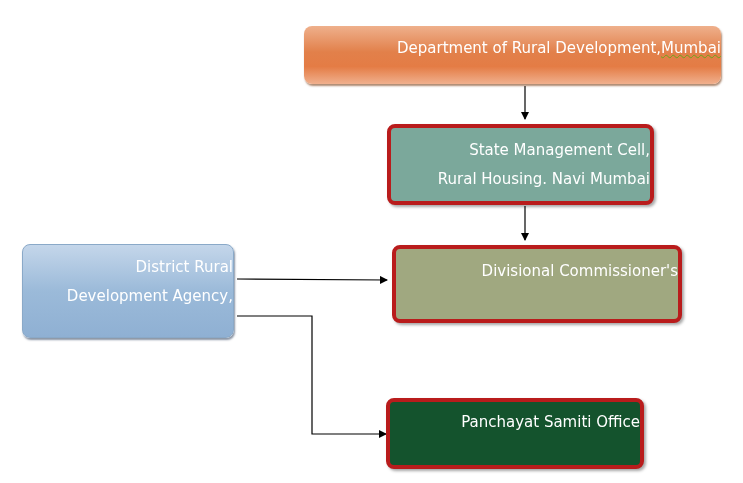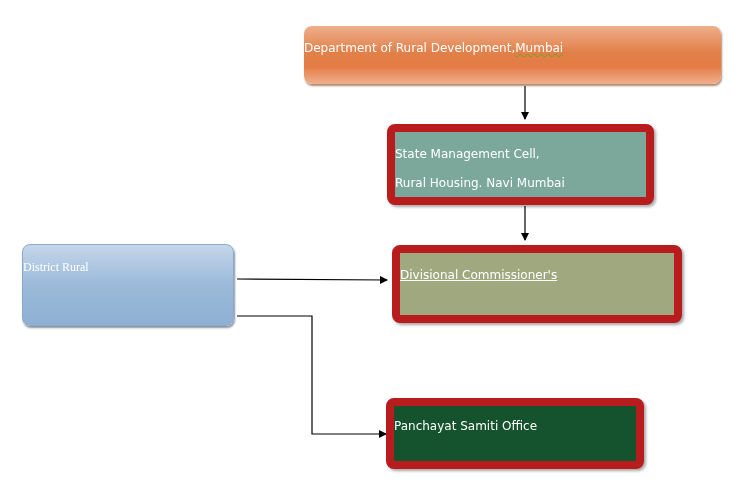--- a/index.html
+++ b/index.html
@@ -1,31 +1,31 @@
 <!DOCTYPE html>
 <html><head>
 <meta charset="utf-8">
 <style>
   html, body { margin:0; padding:0; }
   body { width:743px; height:483px; background:#ffffff; position:relative; overflow:hidden;
          font-family:"DejaVu Sans", "Liberation Sans", sans-serif; }
-  .box { position:absolute; box-sizing:border-box; color:#ffffff; text-align:left;
-         font-size:12px; line-height:29px; }
+  .box { position:absolute; box-sizing:border-box; color:#ffffff; text-align:right;
+         font-size:15px; line-height:29px; }
   .box .t { display:block; }
   #dept { left:304px; top:26px; width:417px; height:58px; border-radius:8px;
           background:linear-gradient(to bottom,#efb08c 0%,#e2804a 45%,#e47c45 70%,#f0b08e 100%);
           box-shadow:1px 2px 2px rgba(120,60,20,0.6); padding-top:8px; }
   #dept .u { text-decoration:underline wavy #6aa51a; text-decoration-thickness:1px; }
-  .framed { border:8px solid #b91c1c; box-shadow:2px 2px 3px rgba(0,0,0,0.35); border-radius:8px; }
+  .framed { border:4px solid #b91c1c; box-shadow:2px 2px 3px rgba(0,0,0,0.35); border-radius:8px; }
   #smc { left:387px; top:124px; width:267px; height:81px; background:#7ba89b; padding-top:8px; }
-  #dco { left:392px; top:245px; width:290px; height:78px; background:#a0a880; padding-top:8px;text-decoration:underline; }
+  #dco { left:392px; top:245px; width:290px; height:78px; background:#a0a880; padding-top:8px; }
   #pso { left:386px; top:398px; width:258px; height:71px; background:#14532d; padding-top:6px; }
-  #drda { left:22px; top:244px; width:212px; height:82px; border-radius:8px;
+  #drda { left:22px; top:244px; width:212px; height:94px; border-radius:8px;
           background:linear-gradient(to bottom,#c4d6ea 0%,#9bbad9 50%,#8fb0d3 100%);
-          border:1px solid #8aa9c8; box-shadow:1px 2px 2px rgba(40,60,90,0.55); padding-top:8px;font-family:Liberation Serif, serif; }
+          border:1px solid #8aa9c8; box-shadow:1px 2px 2px rgba(40,60,90,0.55); padding-top:8px; }
   svg.conn { position:absolute; left:0; top:0; }
 </style>
 </head>
 <body>
 
 <svg class="conn" width="743" height="483">
   <defs>
     <marker id="ah" markerWidth="8" markerHeight="8" refX="7" refY="4" orient="auto" markerUnits="userSpaceOnUse">
       <path d="M0,0 L8,4 L0,8 z" fill="#000"></path>
     </marker>
@@ -44,17 +44,18 @@
   <span class="t">State Management Cell,</span>
   <span class="t">Rural Housing. Navi Mumbai</span>
 </div>
 
 <div class="box framed" id="dco">
   <span class="t">Divisional Commissioner's</span>
 </div>
 
 <div class="box" id="drda">
   <span class="t">District Rural</span>
+  <span class="t">Development Agency,</span>
 </div>
 
 <div class="box framed" id="pso">
   <span class="t">Panchayat Samiti Office</span>
 </div>
 
 </body></html>

